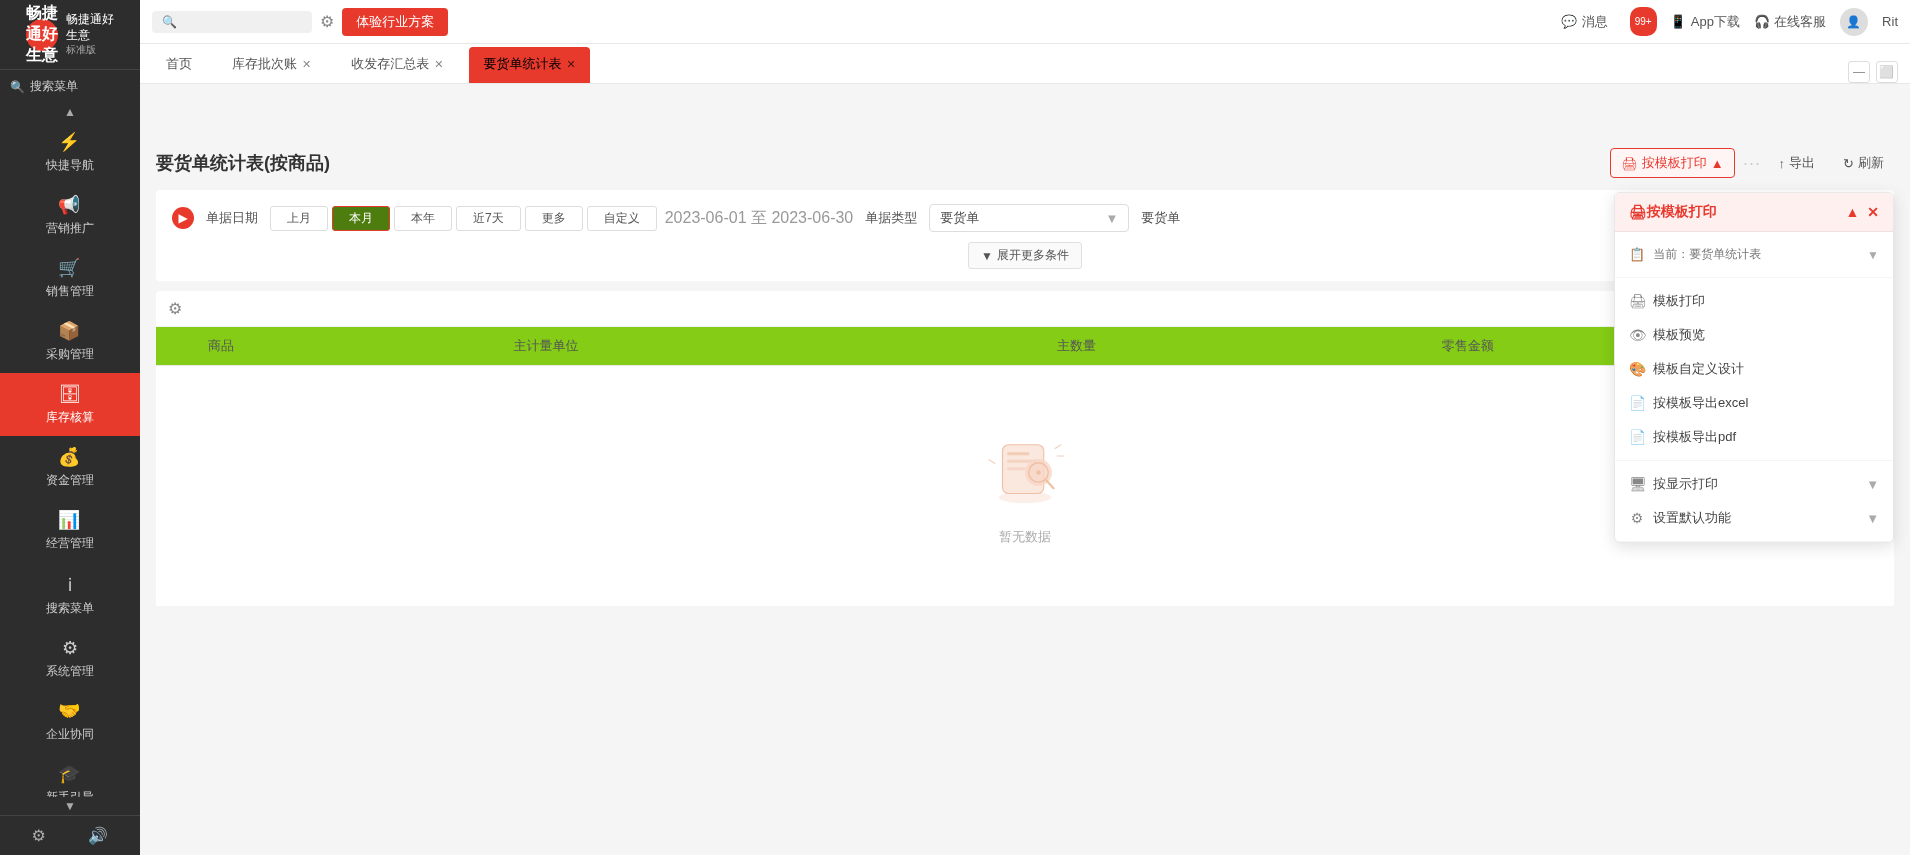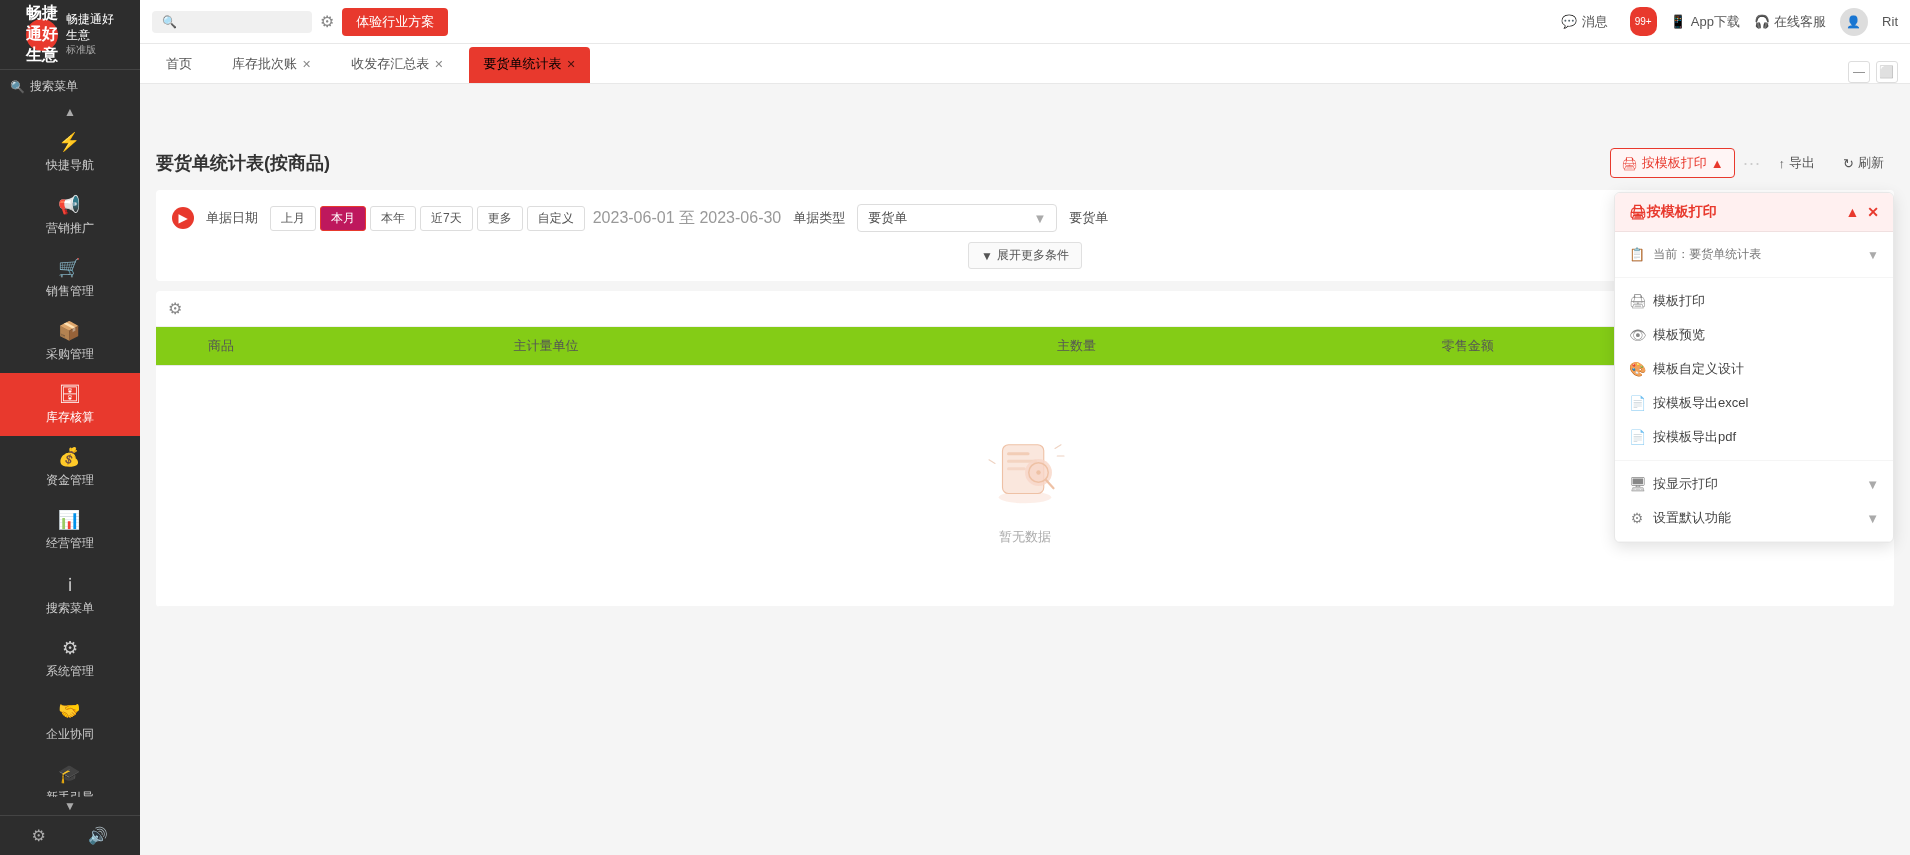--- a/index.html
+++ b/index.html
@@ -231,30 +231,30 @@
     }
     .filter-row {
       display: flex;
       align-items: center;
       gap: 12px;
       flex-wrap: wrap;
     }
     .filter-label { color: #555; font-size: 13px; white-space: nowrap; }
     .date-buttons { display: flex; align-items: center; gap: 4px; }
     .date-btn {
-      padding: 3px 10px;
+      padding: 3px 16px;
       font-size: 12px;
       border: 1px solid #ddd;
       background: #fff;
       border-radius: 3px;
       cursor: pointer;
       color: #555;
     }
     .date-btn.active {
-      background: #be185d;
+      background: #4d7c0f;
       color: #fff;
       border-color: #e8392d;
     }
     .date-range { font-size: 16px; color: #999; margin-left: 4px; }
 
     .type-select {
       display: flex;
       align-items: center;
       gap: 6px;
       border: 1px solid #ddd;

